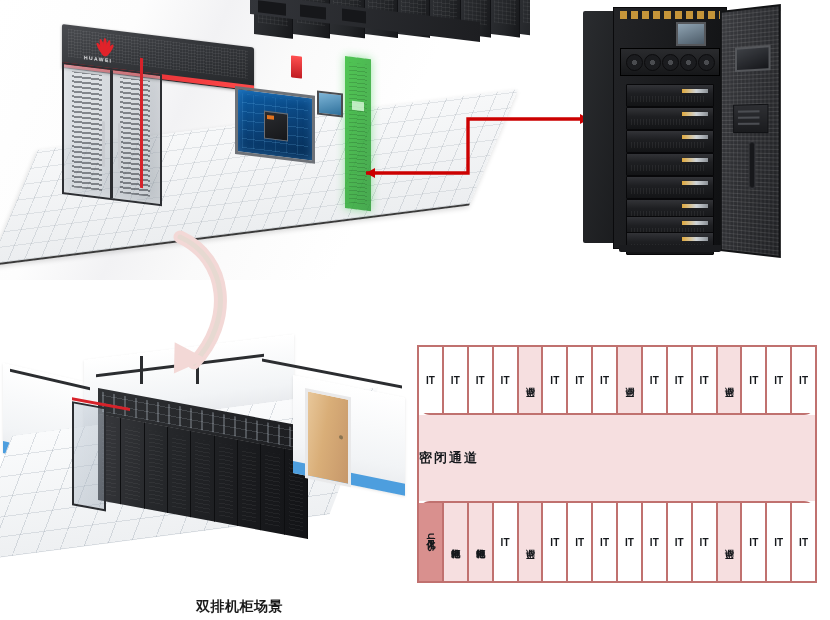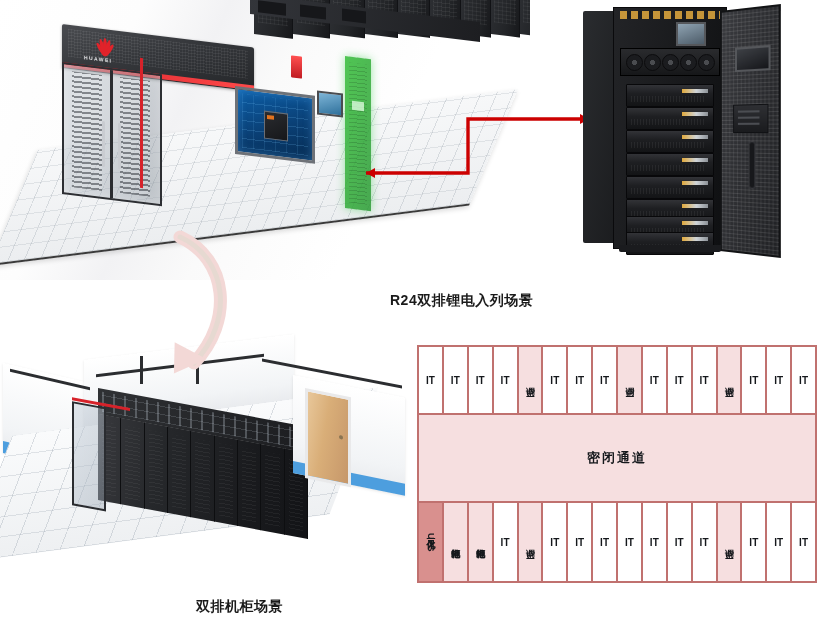--- a/index.html
+++ b/index.html
@@ -308,21 +308,21 @@
   
   #curve-arrow{left:150px;top:-115px;width:120px;height:160px;}
 
   
   #layout-diagram{
     left:417px;top:345px;width:400px;height:238px;
     border:2px solid #c0716f;
     box-sizing:border-box;
     background:#ffffff;
   }
-  .lay-row{display:flex;box-sizing:border-box;}
+  .lay-row{display:flex;box-sizing:border-box;border-radius:11px;}
   #row-top{height:68px;border-bottom:2px solid #c0716f;}
   #row-bottom{height:80px;border-top:2px solid #c0716f;}
   .cell{
     flex:1;
     border-right:2px solid #c0716f;
     box-sizing:border-box;
     display:flex;align-items:center;justify-content:center;
     background:#ffffff;
     position:relative;
   }
@@ -338,21 +338,21 @@
     text-orientation:upright;
     letter-spacing:0px;
     line-height:1;
     font-size:9px;
   }
   .cell .lbl.vert.mixed{
     text-orientation:mixed;
   }
   #row-mid{
     height:86px;background:#f6dfe0;
-    display:flex;align-items:center;justify-content:center;
+    display:flex;align-items:center;justify-content:flex-start;
   }
   #row-mid .lbl{font-size:13px;color:#15181c;font-weight:700;letter-spacing:2px;}
 </style>
 </head>
 <body>
 
 <div class="stage">
 
   <div class="abs" id="container-scene">
     <div class="bg-wash"></div>
@@ -462,21 +462,20 @@
       <div class="dplate">
         <span style="top:5px;"></span>
           <span style="top:11px;"></span>
           <span style="top:17px;"></span>
       </div>
       <div class="dhandle"></div>
     </div>
     <div class="abs" id="bat-foot"></div>
   </div>
 
-  <div class="caption" style="left:390px;top:292px;">R24双排锂电入列场景</div>
 
   <div class="abs" id="room-scene">
     <div class="wall abs" id="wall-left">
         <div class="skirt"></div>
       </div>
     <div class="wall abs" id="wall-back"></div>
     <div class="floor-slab abs" id="room-floor"></div>
 
     <div class="rail abs" style="left:96px;top:24px;width:168px;transform:skewY(-7deg);"></div>
     <div class="rail abs" style="left:262px;top:32px;width:140px;transform:skewY(11deg);"></div>

